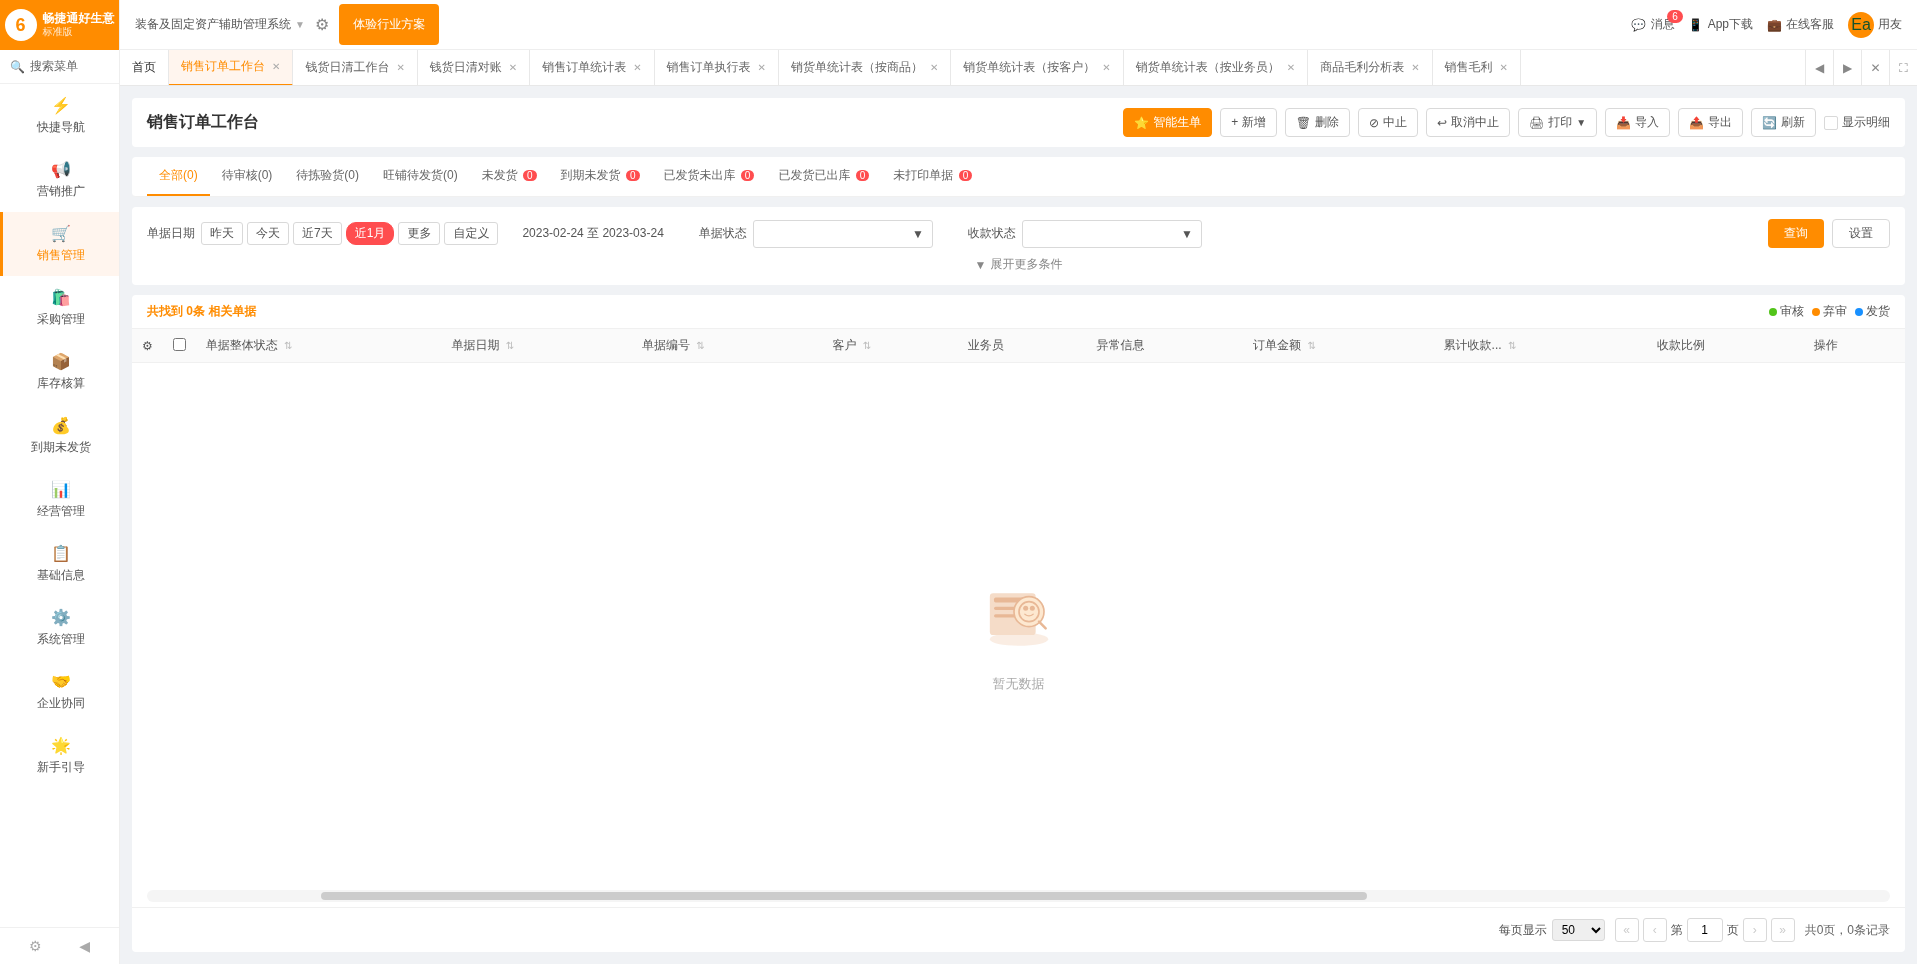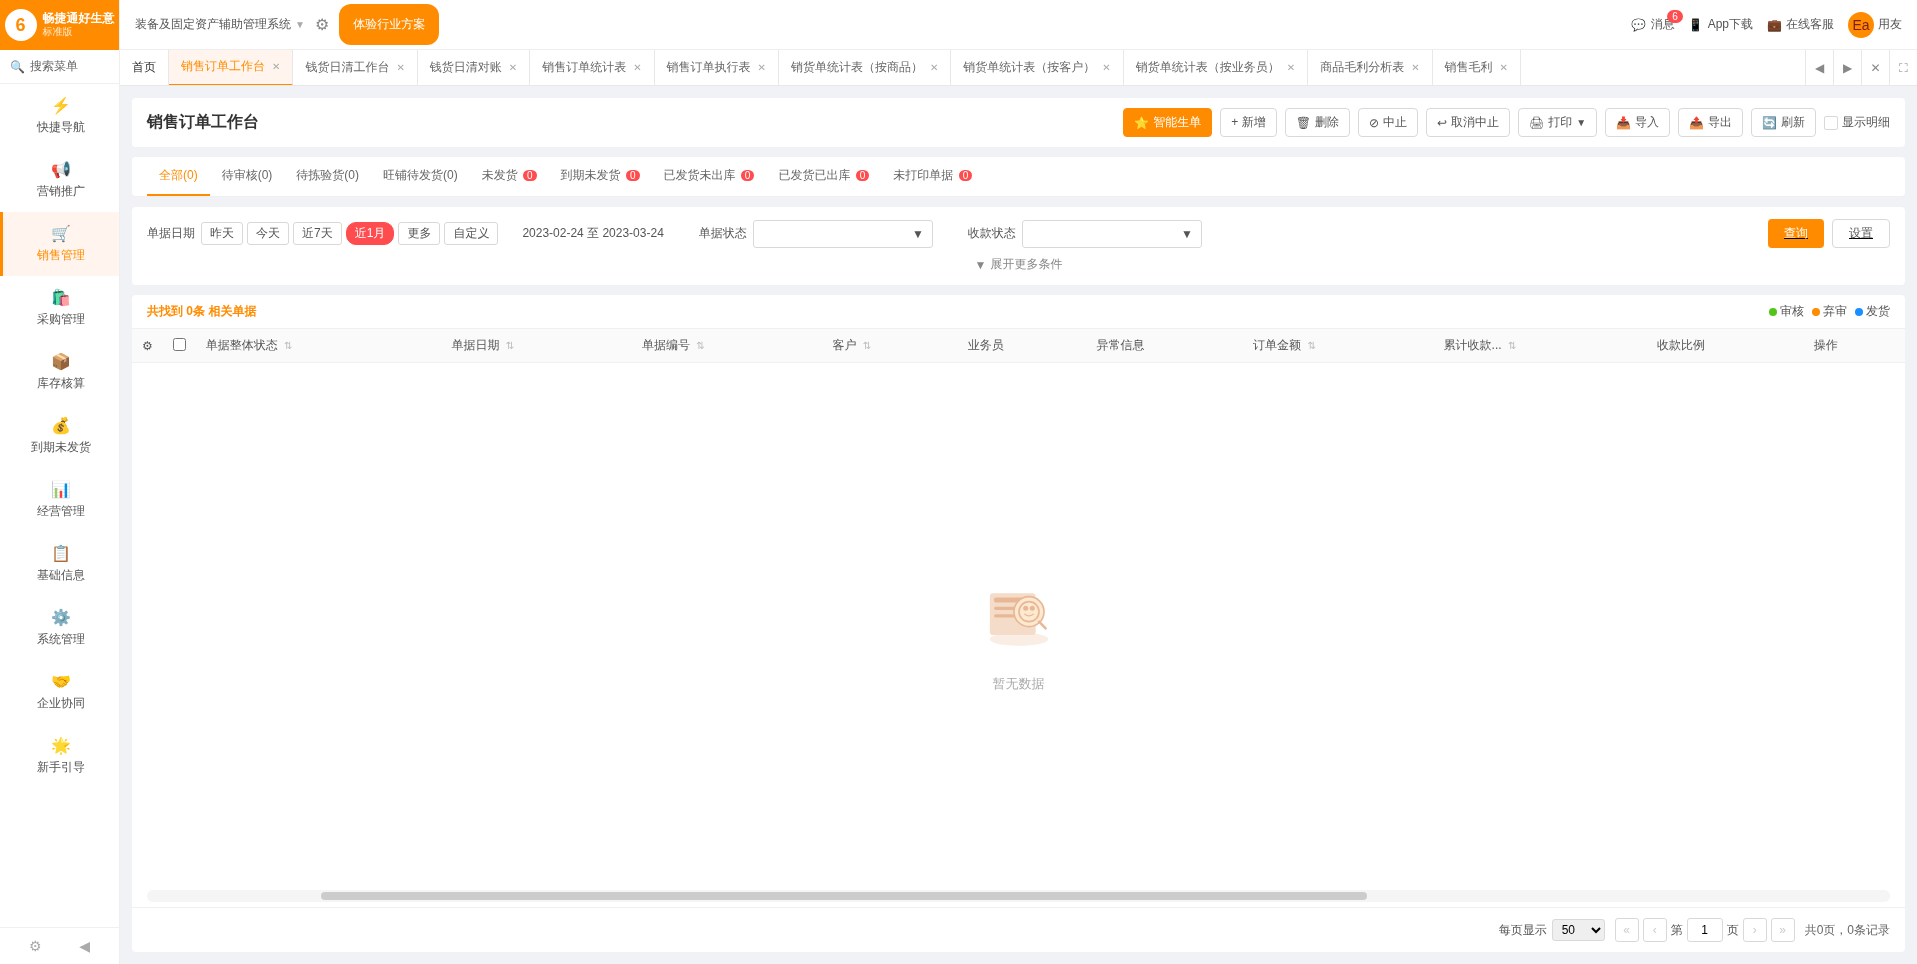--- a/index.html
+++ b/index.html
@@ -19,25 +19,25 @@
     .sidebar-bottom-btn { color: #aaa; cursor: pointer; font-size: 14px; }
 
     
     .main { flex: 1; display: flex; flex-direction: column; overflow: hidden; }
 
     
     .topbar { height: 50px; background: #fff; border-bottom: 1px solid #eee; display: flex; align-items: center; padding: 0 15px; gap: 10px; flex-shrink: 0; }
     .topbar-dropdown { display: flex; align-items: center; gap: 4px; cursor: pointer; color: #555; }
     .topbar-dropdown-arrow { color: #aaa; font-size: 10px; }
     .topbar-gear { color: #888; cursor: pointer; font-size: 16px; }
-    .topbar-solution-btn { background: #ff8c00; color: #fff; border: none; padding: 12px 14px; border-radius: 12px; cursor: pointer; font-size: 12px; }
+    .topbar-solution-btn { background: #ff8c00; color: #fff; border: none; padding: 12px 14px; border-radius: 4px; cursor: pointer; font-size: 12px; }
     .topbar-right { display: flex; align-items: center; gap: 14px; margin-left: auto; }
     .topbar-right-item { display: flex; align-items: center; gap: 4px; color: #555; cursor: pointer; font-size: 12px; position: relative; }
     .topbar-badge { background: #ff4d4f; color: #fff; border-radius: 10px; font-size: 10px; padding: 1px 5px; position: absolute; top: -6px; right: -8px; }
-    .topbar-avatar { width: 26px; height: 26px; border-radius: 50%; background: #ff8c00; display: flex; align-items: center; justify-content: center; color: #7f1d1d; font-size: 14px; }
+    .topbar-avatar { width: 26px; height: 26px; border-radius: 50%; background: #ff8c00; display: flex; align-items: center; justify-content: center; color: #14532d; font-size: 16px; }
     .topbar-username { color: #555; font-size: 12px; }
 
     
     .tabbar { height: 36px; background: #fff; border-bottom: 1px solid #e8e8e8; display: flex; align-items: center; overflow: hidden; flex-shrink: 0; }
     .tab-item { display: flex; align-items: center; gap: 5px; padding: 0 12px; height: 36px; cursor: pointer; color: #666; font-size: 12px; border-right: 1px solid #e8e8e8; white-space: nowrap; flex-shrink: 0; }
     .tab-item.active { background: #fff5ee; color: #ff8c00; border-bottom: 2px solid #ff8c00; }
     .tab-item.home { background: #fff; color: #333; }
     .tab-close { color: #aaa; font-size: 10px; margin-left: 2px; }
     .tab-nav-btns { display: flex; align-items: center; margin-left: auto; flex-shrink: 0; }
     .tab-nav-btn { width: 28px; height: 36px; display: flex; align-items: center; justify-content: center; cursor: pointer; color: #888; border-left: 1px solid #e8e8e8; }
@@ -64,21 +64,21 @@
     .filter-form { background: #fff; padding: 12px 15px; border-radius: 4px; }
     .filter-row { display: flex; align-items: center; gap: 15px; flex-wrap: wrap; }
     .filter-group { display: flex; align-items: center; gap: 6px; }
     .filter-label { color: #555; font-size: 12px; white-space: nowrap; }
     .filter-quick-btns { display: flex; gap: 4px; }
     .filter-quick-btn { padding: 2px 8px; border: 1px solid #d9d9d9; border-radius: 3px; cursor: pointer; color: #555; font-size: 12px; background: #fff; }
     .filter-quick-btn.active { background: #ff4d4f; color: #fff; border-color: #ff4d4f; border-radius: 10px; }
     .filter-date-range { color: #555; font-size: 12px; margin-left: 18px; }
     .filter-select { height: 28px; border: 1px solid #d9d9d9; border-radius: 3px; padding: 0 8px; color: #555; font-size: 12px; min-width: 150px; cursor: pointer; background: #fff; display: flex; align-items: center; justify-content: space-between; }
     .expand-btn { display: flex; align-items: center; gap: 4px; color: #888; cursor: pointer; font-size: 12px; margin: 0 auto; }
-    .filter-actions { display: flex; gap: 8px; margin-left: auto; text-decoration: underline; }
+    .filter-actions { display: flex; gap: 8px; margin-left: auto; }
     .query-btn { background: #ff8c00; color: #fff; border: none; padding: 5px 16px; border-radius: 4px; cursor: pointer; font-size: 12px; }
     .set-btn { background: #fff; color: #555; border: 1px solid #d9d9d9; padding: 5px 16px; border-radius: 4px; cursor: pointer; font-size: 12px; }
 
     
     .table-area { background: #fff; border-radius: 4px; flex: 1; display: flex; flex-direction: column; }
     .table-info-bar { display: flex; align-items: center; justify-content: space-between; padding: 8px 15px; border-bottom: 1px solid #f0f0f0; }
     .table-count { font-size: 12px; color: #666; }
     .table-count span { color: #ff8c00; font-weight: bold; }
     .table-batch-btns { display: flex; gap: 8px; }
     .batch-btn { display: flex; align-items: center; gap: 3px; color: #555; cursor: pointer; font-size: 12px; }

